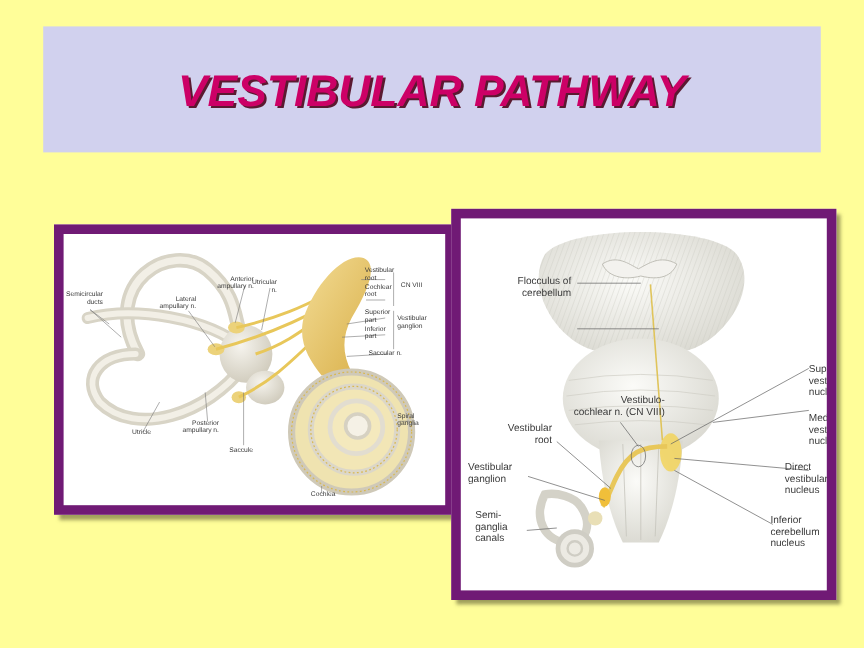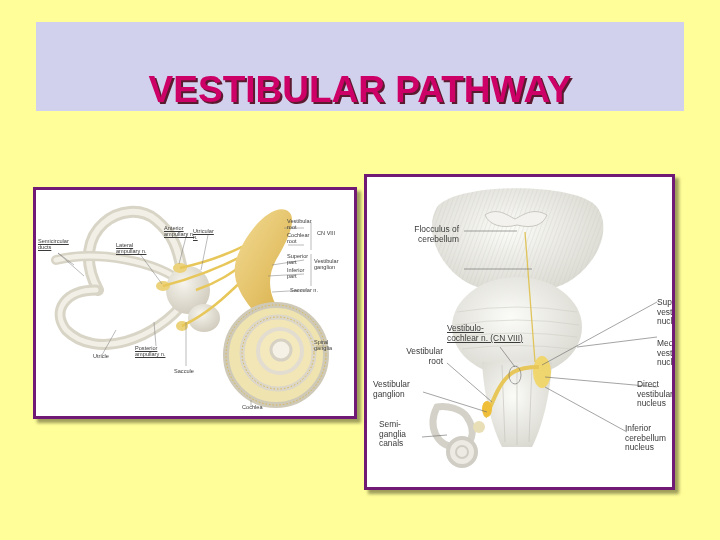--- a/index.html
+++ b/index.html
@@ -3,48 +3,49 @@
   <meta charset="utf-8">
   <style>
     html, body { margin:0; padding:0; }
     body {
       width:720px; height:540px; overflow:hidden;
       background:#fffe99;
       font-family:"Liberation Sans", sans-serif;
       position:relative;
     }
     .title-box {
-      position:absolute; left:36px; top:22px; width:648px; height:89px;
+      position:absolute; left:36px; top:22px; width:648px; height:105px;
       background:#d1d1ee;
-      display:flex; align-items:flex-end; justify-content:center;
+      display:flex; align-items:center; justify-content:center;font-style:italic;
     }
     .title {
       font-family:"Liberation Sans", sans-serif;
       font-weight:bold; font-size:37px; color:#cc0066;
       text-shadow:2px 2px 0 #5a1a30;
       letter-spacing:0px;
       margin-top:2px;
     }
     .frame {
       position:absolute; background:#ffffff;
-      border:3px solid #701a75;
+      border:8px solid #701a75;
       box-shadow:4px 4px 3px rgba(80,80,40,0.55);
       overflow:hidden;
+      margin-left:12px;
     }
     .frame-left { left:33px; top:187px; width:318px; height:226px; }
     .frame-right { left:364px; top:174px; width:305px; height:310px; }
     .frame svg { position:absolute; left:0; top:0; }
     .lbl {
       position:absolute; font-family:"Liberation Sans", sans-serif;
       color:#3a3a3a; line-height:1.15; white-space:pre-line;
     }
     .lbl-s { font-size:5.6px; }
     .lbl-m { font-size:8.4px; }
     .r { text-align:right; }
-    .c { text-align:left;text-decoration:underline; }
+    .c { text-align:right; }
   </style>
 </head>
 <body>
 
 <div class="title-box">
   <div class="title">VESTIBULAR PATHWAY</div>
 </div>
 
 <div class="frame frame-left">
   <svg width="318" height="226" viewBox="0 0 318 226">

